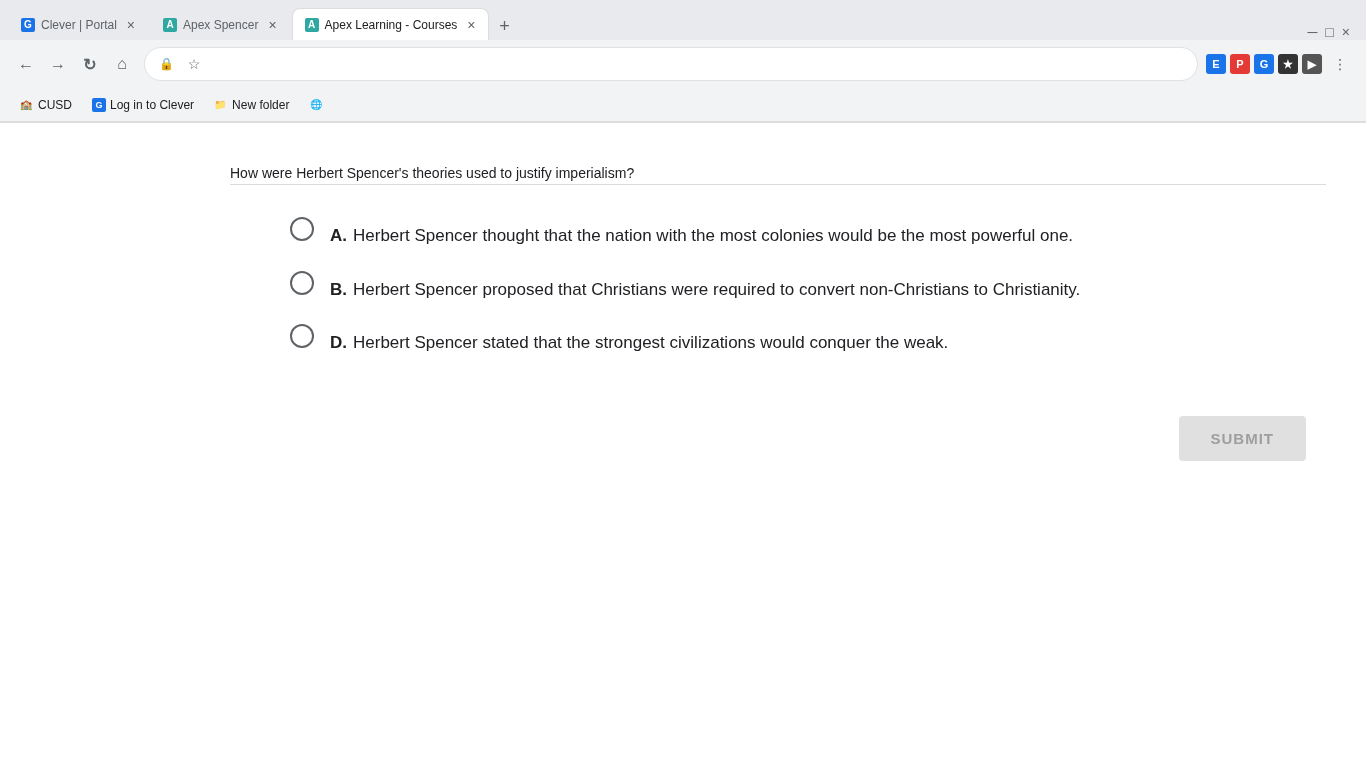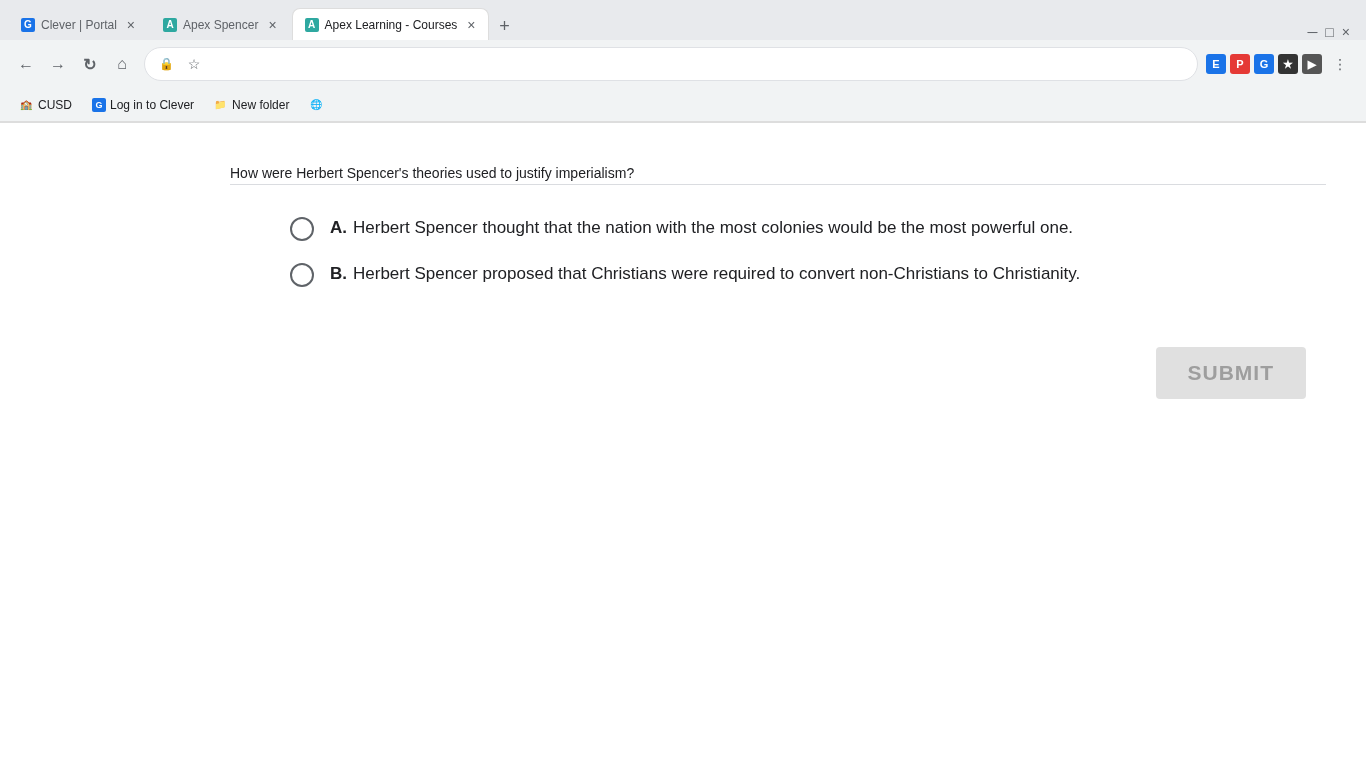--- a/index.html
+++ b/index.html
@@ -255,40 +255,41 @@
       cursor: pointer;
       display: flex;
       align-items: center;
       justify-content: center;
     }
 
     .option-label {
       font-size: 17px;
       color: #202124;
       line-height: 1.5;
+      margin-top: 8px;
     }
 
     .option-letter {
       font-weight: bold;
       margin-right: 6px;
     }
 
     .submit-area {
       display: flex;
       justify-content: flex-end;
       margin-top: 60px;
       padding-right: 20px;
     }
 
     .submit-btn {
       background: #e0e0e0;
       color: #9e9e9e;
       border: none;
       padding: 14px 32px;
-      font-size: 21px;
+      font-size: 15px;
       font-weight: bold;
       letter-spacing: 1px;
       border-radius: 4px;
       cursor: pointer;
     }
   </style>
 </head>
 <body>
 
 <div class="browser-chrome">
@@ -369,18 +370,24 @@
       <span class="option-label">
         <span class="option-letter">A.</span><span>Herbert Spencer thought that the nation with the most colonies would be the most powerful one.</span>
       </span>
     </li>
     <li class="option-item">
       <div class="option-radio"></div>
       <span class="option-label">
         <span class="option-letter">B.</span><span>Herbert Spencer proposed that Christians were required to convert non-Christians to Christianity.</span>
       </span>
     </li>
+    <li class="option-item">
+      <div class="option-radio"></div>
+      <span class="option-label">
+        <span class="option-letter">D.</span><span>Herbert Spencer stated that the strongest civilizations would conquer the weak.</span>
+      </span>
+    </li>
   </ul>
 
   <div class="submit-area">
     <button class="submit-btn">SUBMIT</button>
   </div>
 </div>
 
 </body></html>

